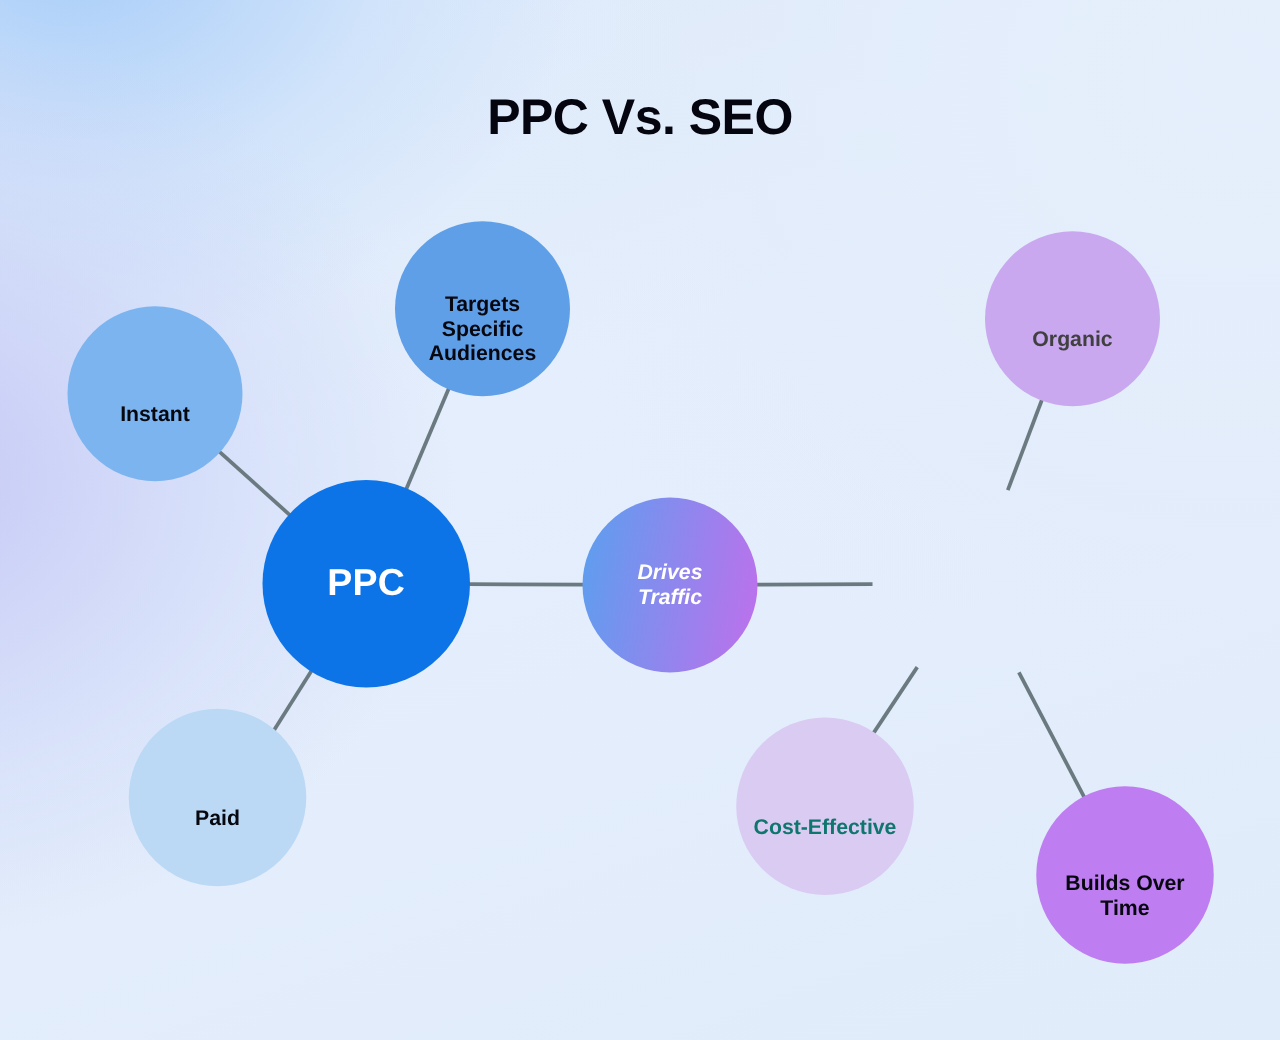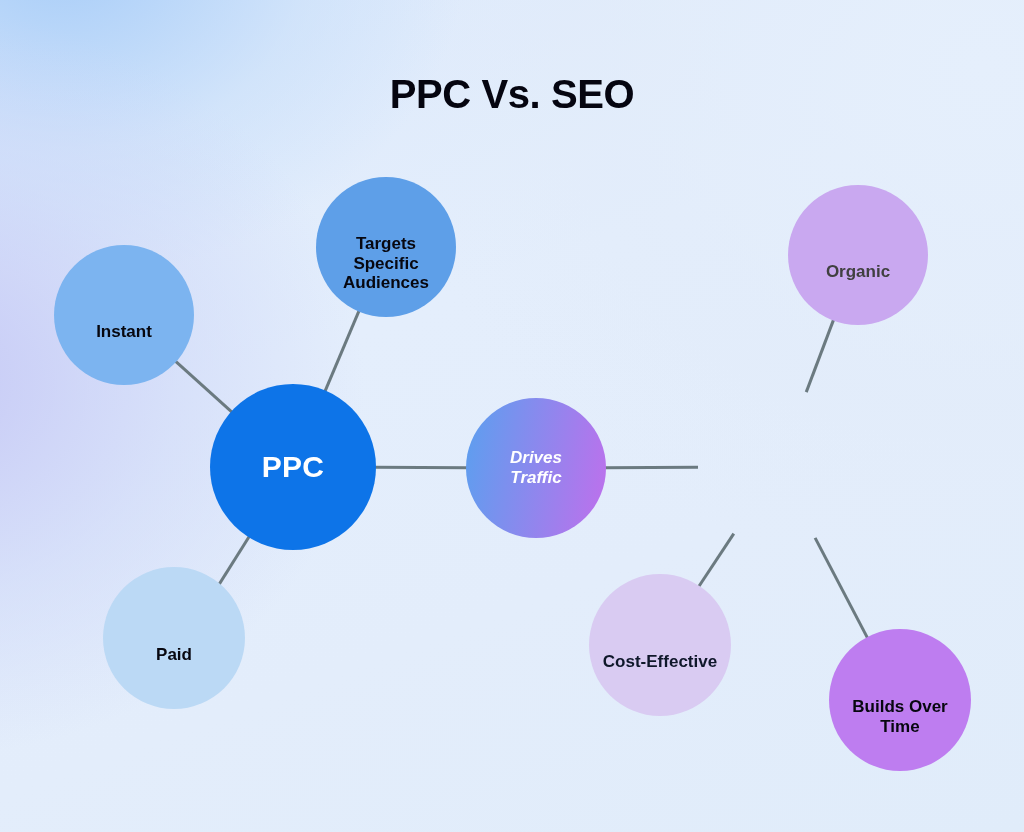--- a/index.html
+++ b/index.html
@@ -120,21 +120,21 @@
     <span class="node-label" style="color: rgb(255, 255, 255);">Drives
 Traffic</span>
   </div>
 
 
   <div class="node leaf" style="left: 788px; top: 185px; width: 140px; height: 140px; background: rgb(201, 168, 240);">
     <span class="node-label" style="color: #404040;">Organic</span>
   </div>
 
   <div class="node leaf wide" style="left: 589px; top: 574px; width: 142px; height: 142px; background: rgb(217, 203, 242);">
-    <span class="node-label" style="color: #0f172a;">Cost-Effective</span>
+    <span class="node-label" style="color: #0f766e;">Cost-Effective</span>
   </div>
 
   <div class="node leaf" style="left: 829px; top: 629px; width: 142px; height: 142px; background: rgb(190, 125, 240);">
     <span class="node-label" style="color: rgb(7, 7, 15);">Builds Over
 Time</span>
   </div>
 
 </div>
 
 </body></html>

